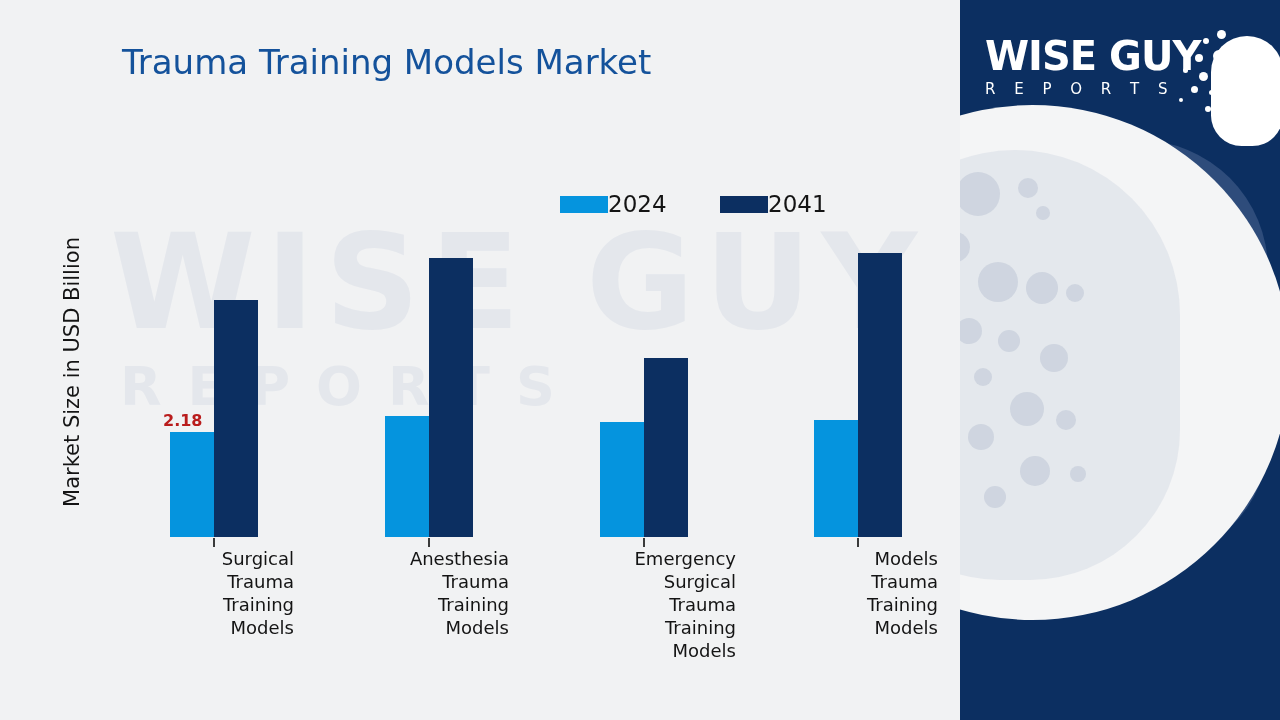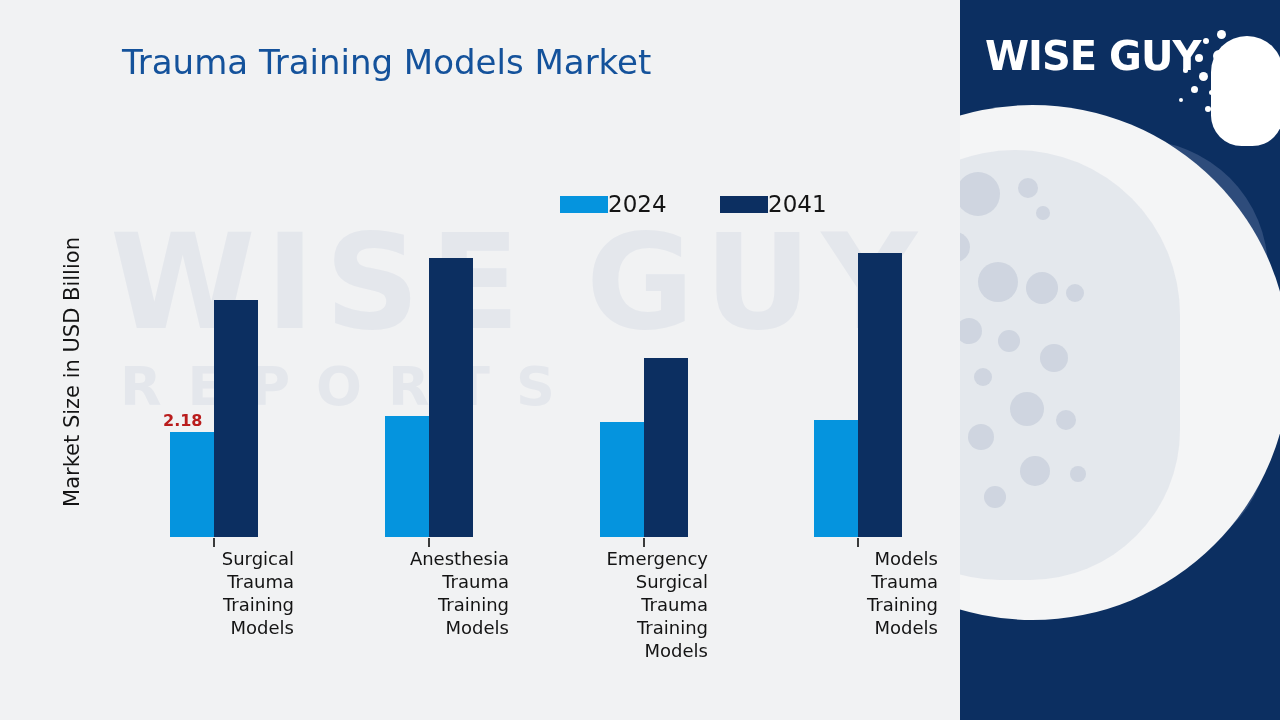--- a/index.html
+++ b/index.html
@@ -131,20 +131,21 @@
       <div class="dot" style="left:8px;top:424px;width:26px;height:26px;"></div>
 
       <div class="dot" style="left:60px;top:456px;width:30px;height:30px;"></div>
       <div class="dot" style="left:110px;top:466px;width:16px;height:16px;"></div>
       <div class="dot" style="left:24px;top:486px;width:22px;height:22px;"></div>
     </div>
   </div>
 
   <div class="logo">
     <div class="logo-main">WISE GUY</div>
+    <div class="logo-sub">R E P O R T S</div>
 
     <div class="logo-dots">
       <div class="ldot" style="left:28px;top:10px;width:6px;height:6px;"></div>
       <div class="ldot" style="left:42px;top:2px;width:9px;height:9px;"></div>
       <div class="ldot" style="left:58px;top:12px;width:5px;height:5px;"></div>
       <div class="ldot" style="left:20px;top:26px;width:8px;height:8px;"></div>
       <div class="ldot" style="left:38px;top:22px;width:12px;height:12px;"></div>
       <div class="ldot" style="left:56px;top:28px;width:7px;height:7px;"></div>
       <div class="ldot" style="left:8px;top:40px;width:5px;height:5px;"></div>
       <div class="ldot" style="left:24px;top:44px;width:9px;height:9px;"></div>
@@ -201,21 +202,21 @@
         <div>Trauma</div>
         <div>Training</div>
         <div>Models</div>
       </div>
     </div>
 
     <div>
       <div class="bar" style="left:600px;top:422px;width:44px;height:115px;background:#0594de;"></div>
       <div class="bar" style="left:644px;top:358px;width:44px;height:179px;background:#0c2f61;"></div>
       <div class="tick" style="left:643px;"></div>
-      <div class="cat" style="left:548px;width:160px;">
+      <div class="cat" style="left:576px;width:160px;">
         <div>Emergency</div>
         <div>Surgical</div>
         <div>Trauma</div>
         <div>Training</div>
         <div>Models</div>
       </div>
     </div>
 
     <div>
       <div class="bar" style="left:814px;top:420px;width:44px;height:117px;background:#0594de;"></div>

